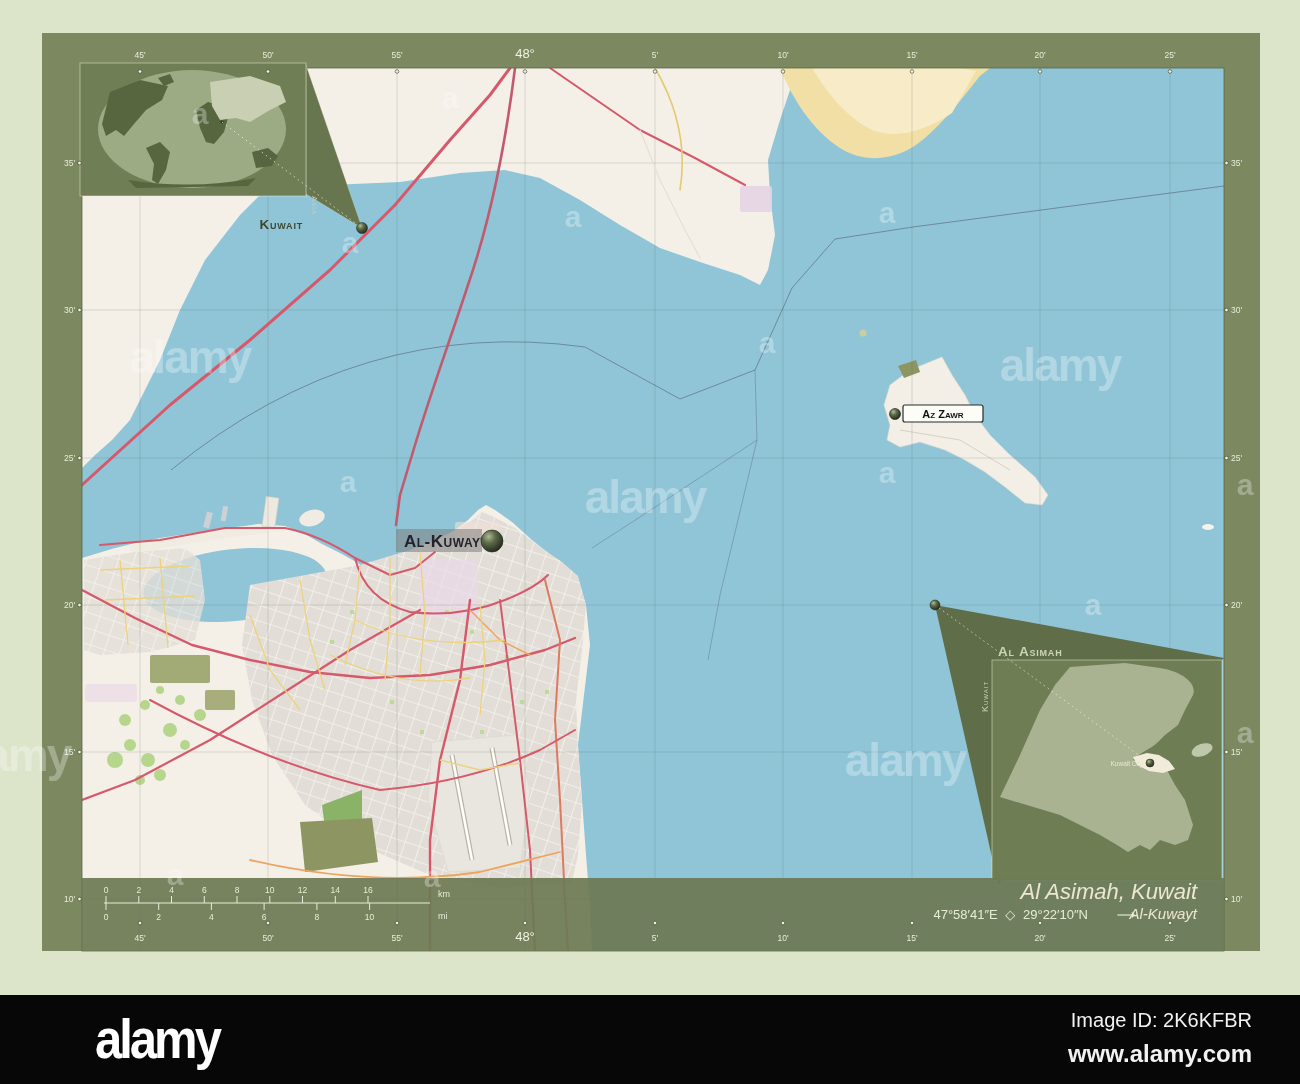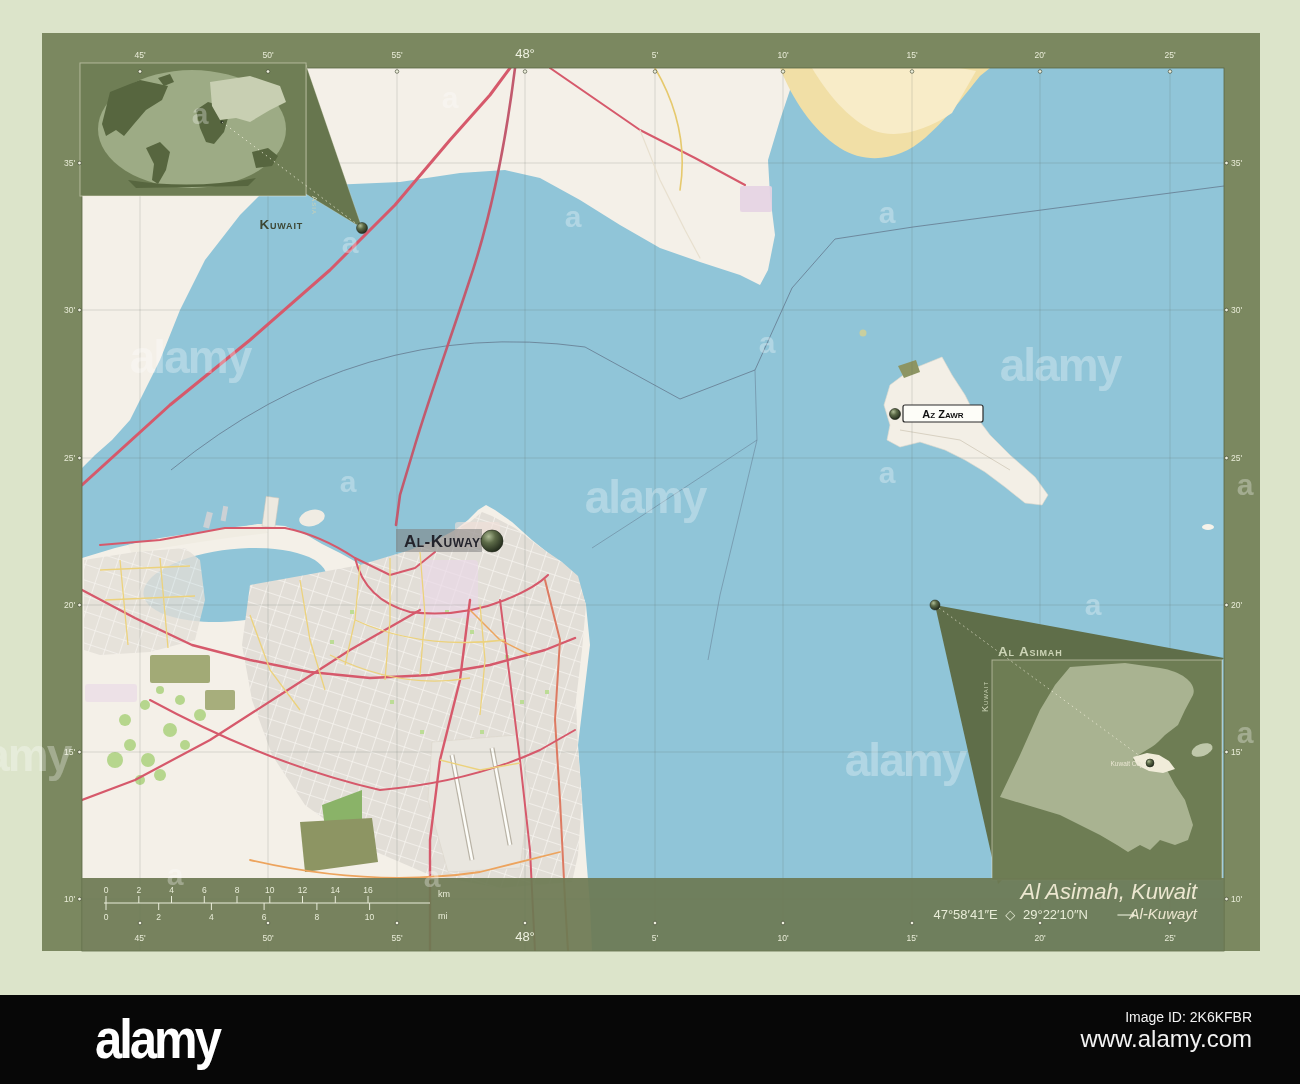--- a/index.html
+++ b/index.html
@@ -13,22 +13,22 @@
   .grat{stroke:#5c6a5e;stroke-opacity:.25;stroke-width:.8;}
   .wm-brand{font-size:46px;font-weight:bold;letter-spacing:-2px;fill:#ffffff;fill-opacity:.30;}
   .wm-letter{font-size:30px;font-weight:bold;fill:#ffffff;fill-opacity:.30;}
   .scale-num{font-size:8.5px;fill:#e8ecd7;}
   .scale-unit{font-size:9px;fill:#e8ecd7;}
   .road{fill:none;stroke-linecap:round;stroke-linejoin:round;}
   .alamy-bar{position:absolute;left:0;top:995px;width:1300px;height:89px;background:#070707;}
   .alamy-logo{position:absolute;left:95px;top:12px;color:#fff;font-size:49px;font-weight:bold;
               letter-spacing:-3px;transform:scaleY(1.14);transform-origin:top left;}
   .alamy-right{position:absolute;right:48px;top:14px;text-align:right;color:#f2f2f2;}
-  .alamy-id{font-size:14px;margin-bottom:0;}
-  .alamy-url{font-size:24px;font-weight:normal;}
+  .alamy-id{font-size:20px;margin-bottom:8px;}
+  .alamy-url{font-size:24px;font-weight:bold;}
 </style>
 </head>
 <body>
 
 <div id="canvas">
 
 <svg id="map-svg" width="1300" height="1084" viewBox="0 0 1300 1084">
   <defs>
     <clipPath id="mapClip">
           <rect x="82" y="68" width="1142" height="883"></rect>

